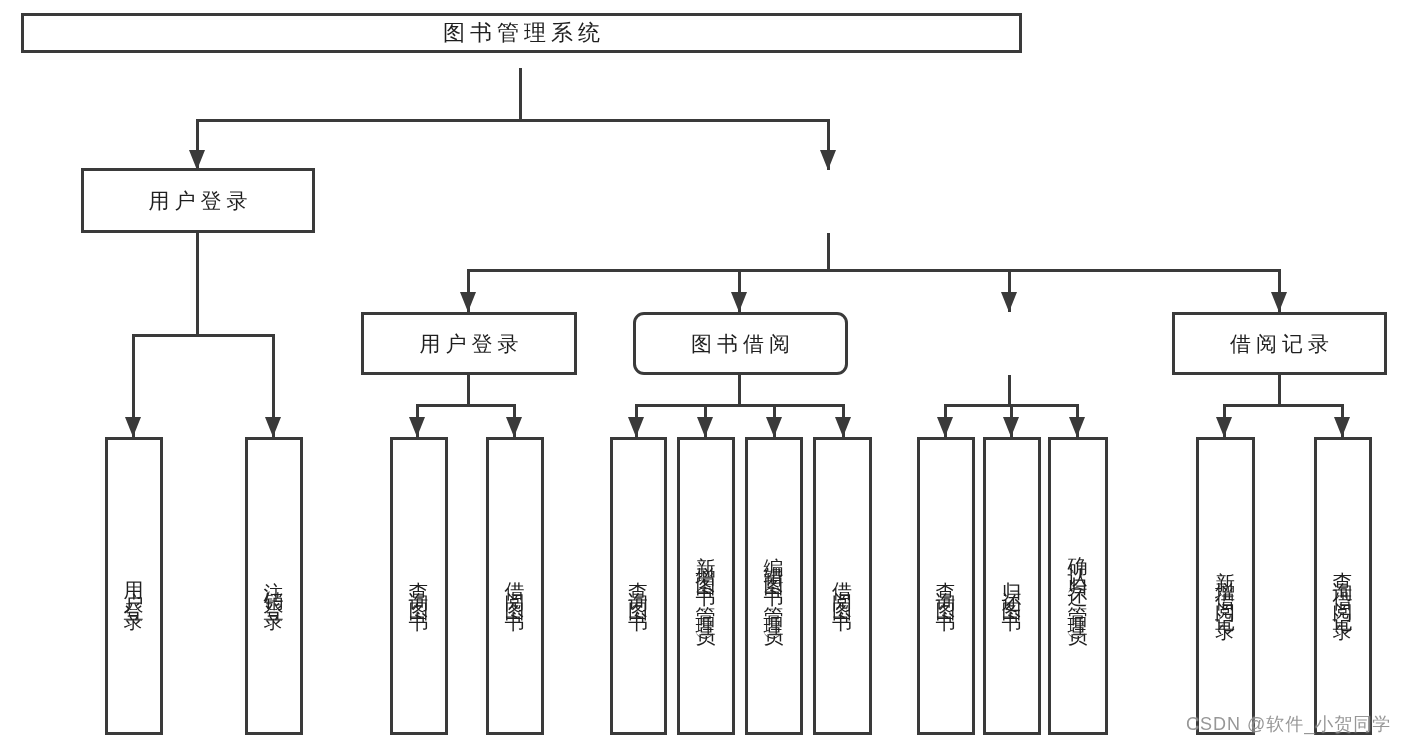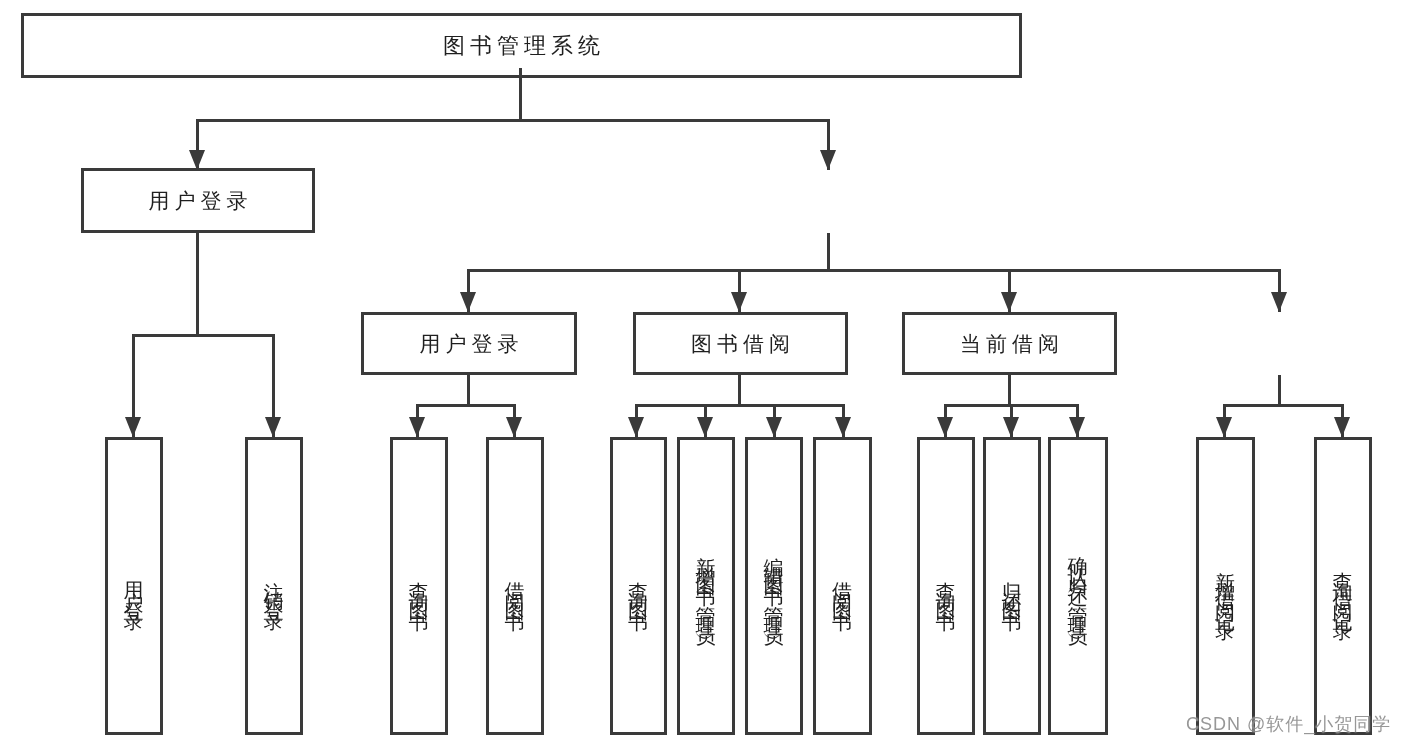--- a/index.html
+++ b/index.html
@@ -65,21 +65,21 @@
     white-space: nowrap;
     z-index: 5;
     text-align: center;
   }
 </style>
 </head>
 <body>
 
 <div id="canvas">
 
-  <div class="box" style="left:21px; top:13px; width:1001px; height:65px;">
+  <div class="box" style="left:21px; top:13px; width:1001px; height:40px;">
     <span class="hlabel root-label">图书管理系统</span>
   </div>
 
   <div class="vline" style="left:519px; top:68px; height:52px;"></div>
   <div class="hline" style="left:196px; top:119px; width:634px;"></div>
   <div class="vline" style="left:196px; top:119px; height:51px;"></div>
   <div class="vline" style="left:827px; top:119px; height:51px;"></div>
   <div class="arrow" style="left:189px; top:150px;"></div>
   <div class="arrow" style="left:820px; top:150px;"></div>
 
@@ -101,25 +101,25 @@
   <div class="vline" style="left:1008px; top:269px; height:43px;"></div>
   <div class="vline" style="left:1278px; top:269px; height:43px;"></div>
   <div class="arrow" style="left:460px; top:292px;"></div>
   <div class="arrow" style="left:731px; top:292px;"></div>
   <div class="arrow" style="left:1001px; top:292px;"></div>
   <div class="arrow" style="left:1271px; top:292px;"></div>
 
   <div class="box" style="left:361px; top:312px; width:216px; height:63px;">
     <span class="hlabel">用户登录</span>
   </div>
-  <div class="box" style="left:633px; top:312px; width:215px; height:63px;">
+  <div class="box" style="left:633px; top:312px; width:215px; height:63px;border-radius:11px;">
     <span class="hlabel">图书借阅</span>
   </div>
-  <div class="box" style="left:902px; top:312px; width:215px; height:63px;">
-    <span class="hlabel">当前借阅</span>
+  <div class="box" style="left:1172px; top:312px; width:215px; height:63px;">
+    <span class="hlabel">借阅记录</span>
   </div>
 
   <div class="vline" style="left:467px; top:375px; height:32px;"></div>
   <div class="hline" style="left:416px; top:404px; width:100px;"></div>
   <div class="vline" style="left:416px; top:404px; height:33px;"></div>
   <div class="vline" style="left:513px; top:404px; height:33px;"></div>
   <div class="arrow" style="left:409px; top:417px;"></div>
   <div class="arrow" style="left:506px; top:417px;"></div>
 
   <div class="vline" style="left:738px; top:375px; height:32px;"></div>

